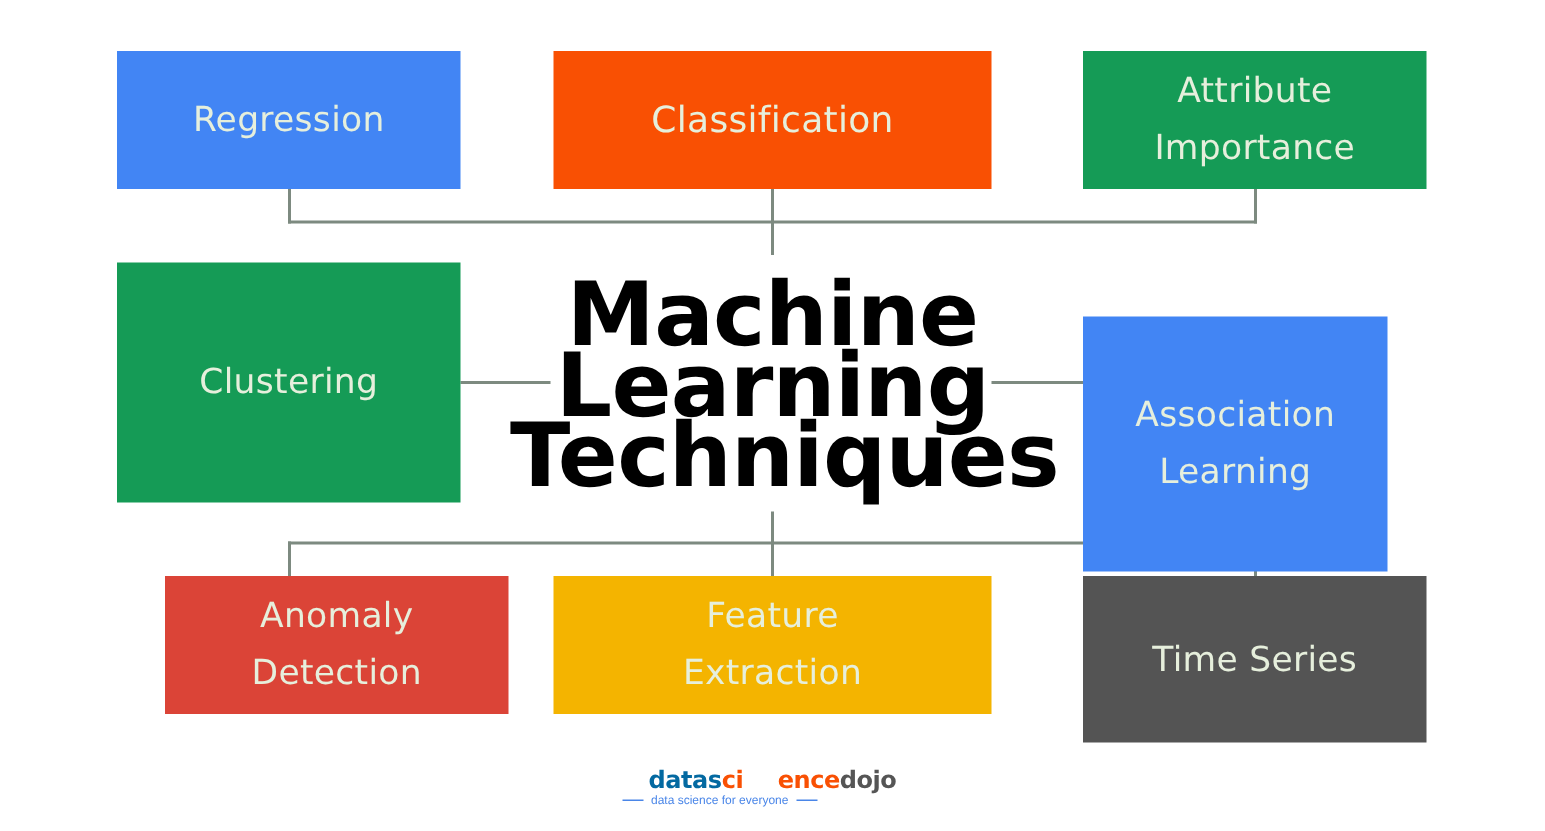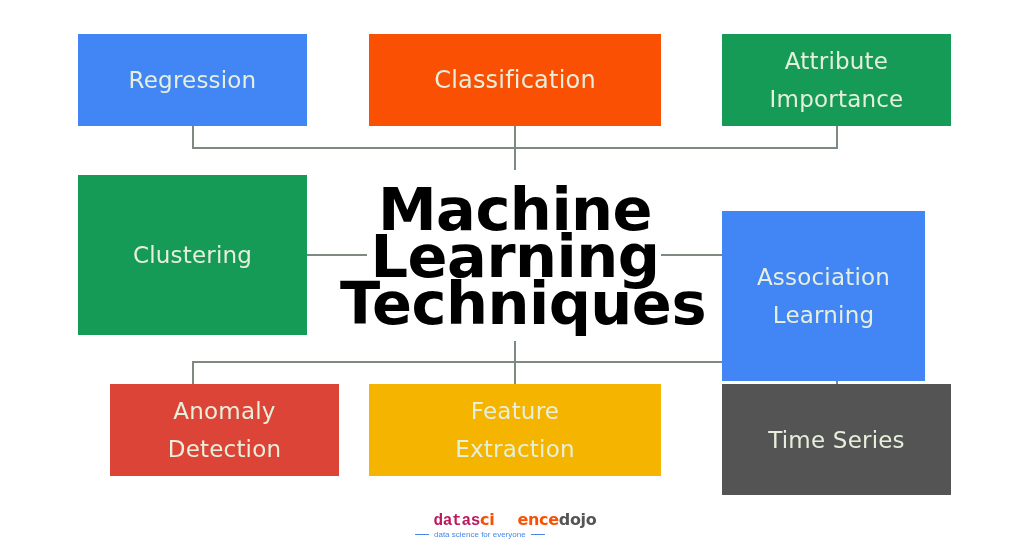--- a/index.html
+++ b/index.html
@@ -67,20 +67,20 @@
 <div class="box" style="left:369px; top:384px; width:292px; height:92px; background:#f4b400; flex-direction:column;">
   <span>Feature</span>
   <span>Extraction</span>
 </div>
 <div class="box" style="left:722px; top:384px; width:229px; height:111px; background:#545454;">
   <span>Time Series</span>
 </div>
 
 <div class="logo">
   <div class="brand">
-    <span style="color:#be185d;font-family:Liberation Mono, monospace;">datas</span><span style="color:#f95003;">ci</span><span style="color:#f95003;margin-left:23px;">ence</span><span style="color:#555555;">dojo</span>
+    <span style="color:#0369a1;">datas</span><span style="color:#f95003;">ci</span><span style="color:#f95003;margin-left:23px;">ence</span><span style="color:#555555;">dojo</span>
   </div>
   <div class="tag">
     <span class="dash"></span>
     <span>data science for everyone</span>
     <span class="dash"></span>
   </div>
 </div>
 
 </body></html>

